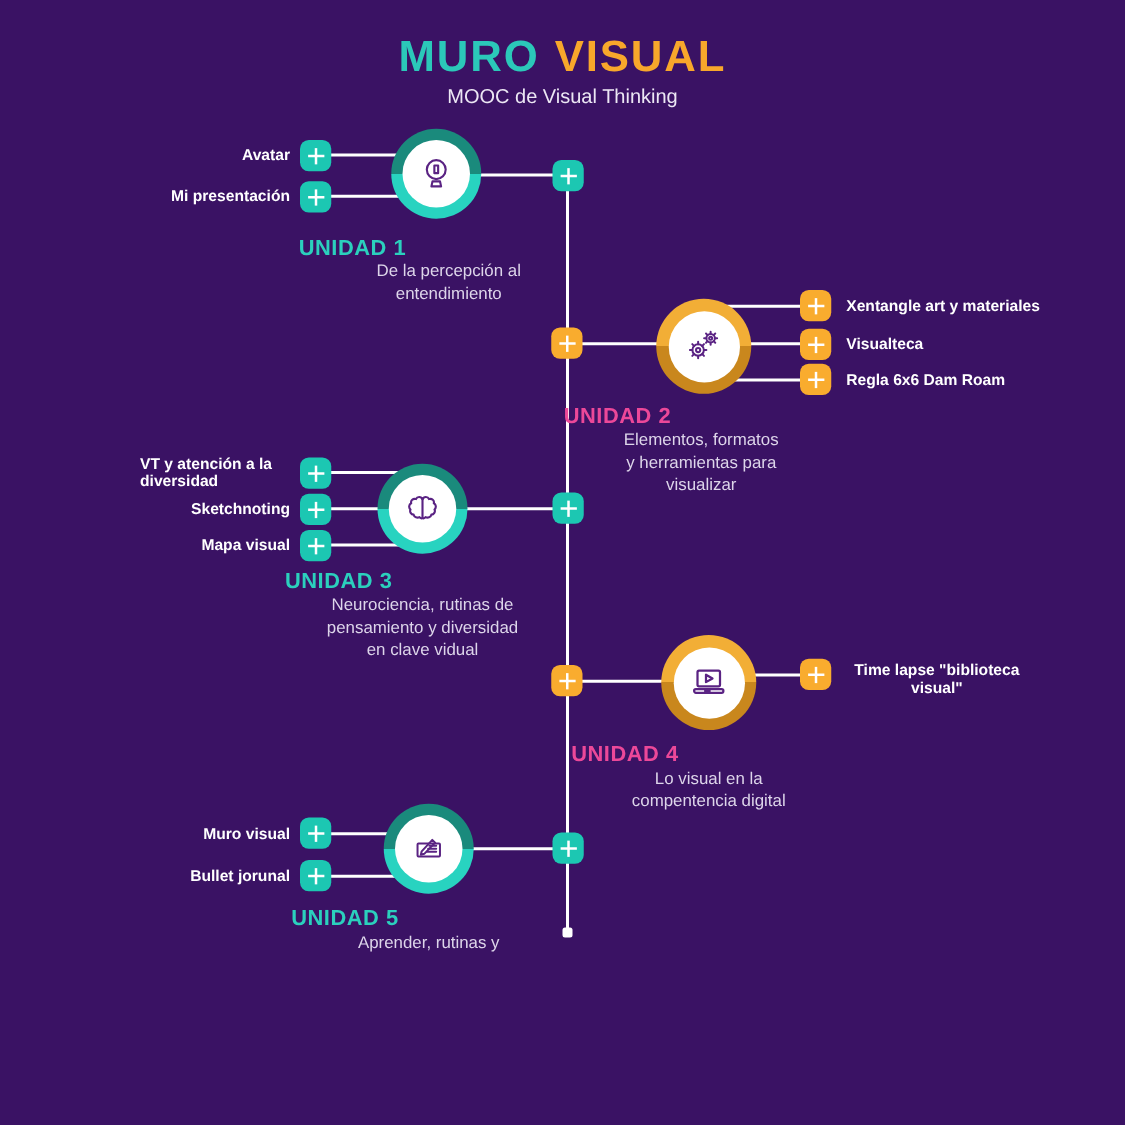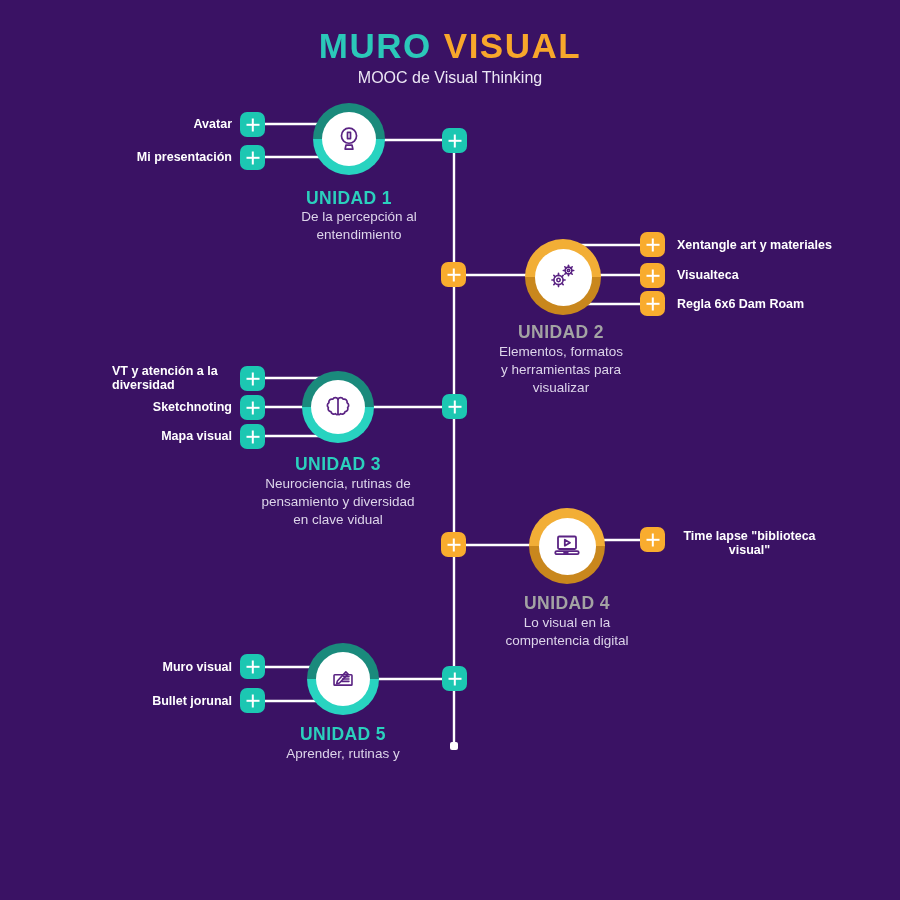--- a/index.html
+++ b/index.html
@@ -34,24 +34,24 @@
         cursor:pointer;}
   .plus.teal{background:#1cc7b2;}
   .plus.orange{background:#f9ac2e;}
   .plus .glyph{position:absolute;inset:0;}
   .plus .glyph::before{content:"";position:absolute;left:50%;top:50%;
         width:13px;height:2.4px;background:#fff;transform:translate(-50%,-50%);}
   .plus .glyph::after{content:"";position:absolute;left:50%;top:50%;
         width:2.4px;height:13px;background:#fff;transform:translate(-50%,-50%);}
 
   
-  .unit-title{position:absolute;z-index:2;width:220px;text-align:center;
+  .unit-title{position:absolute;z-index:2;width:220px;text-align:left;
               font-weight:bold;font-size:17.5px;letter-spacing:.4px;}
   .unit-title.teal{color:#2bd0bd;}
-  .unit-title.orange{color:#a3a3a3;}
+  .unit-title.orange{color:#ec4899;}
   .unit-desc{position:absolute;z-index:2;width:220px;text-align:center;
              color:#ddd5ea;font-size:13.5px;line-height:18px;}
 
   
   .label{position:absolute;z-index:2;color:#ffffff;font-weight:bold;
          font-size:12.5px;line-height:14px;}
   .label.left{right:668px;text-align:left;transform:translateY(-50%);}
   .label.right{left:677px;text-align:center;transform:translateY(-50%);}
   .label.wrap-l{max-width:120px;}
   .label.wrap-r{max-width:145px;}

